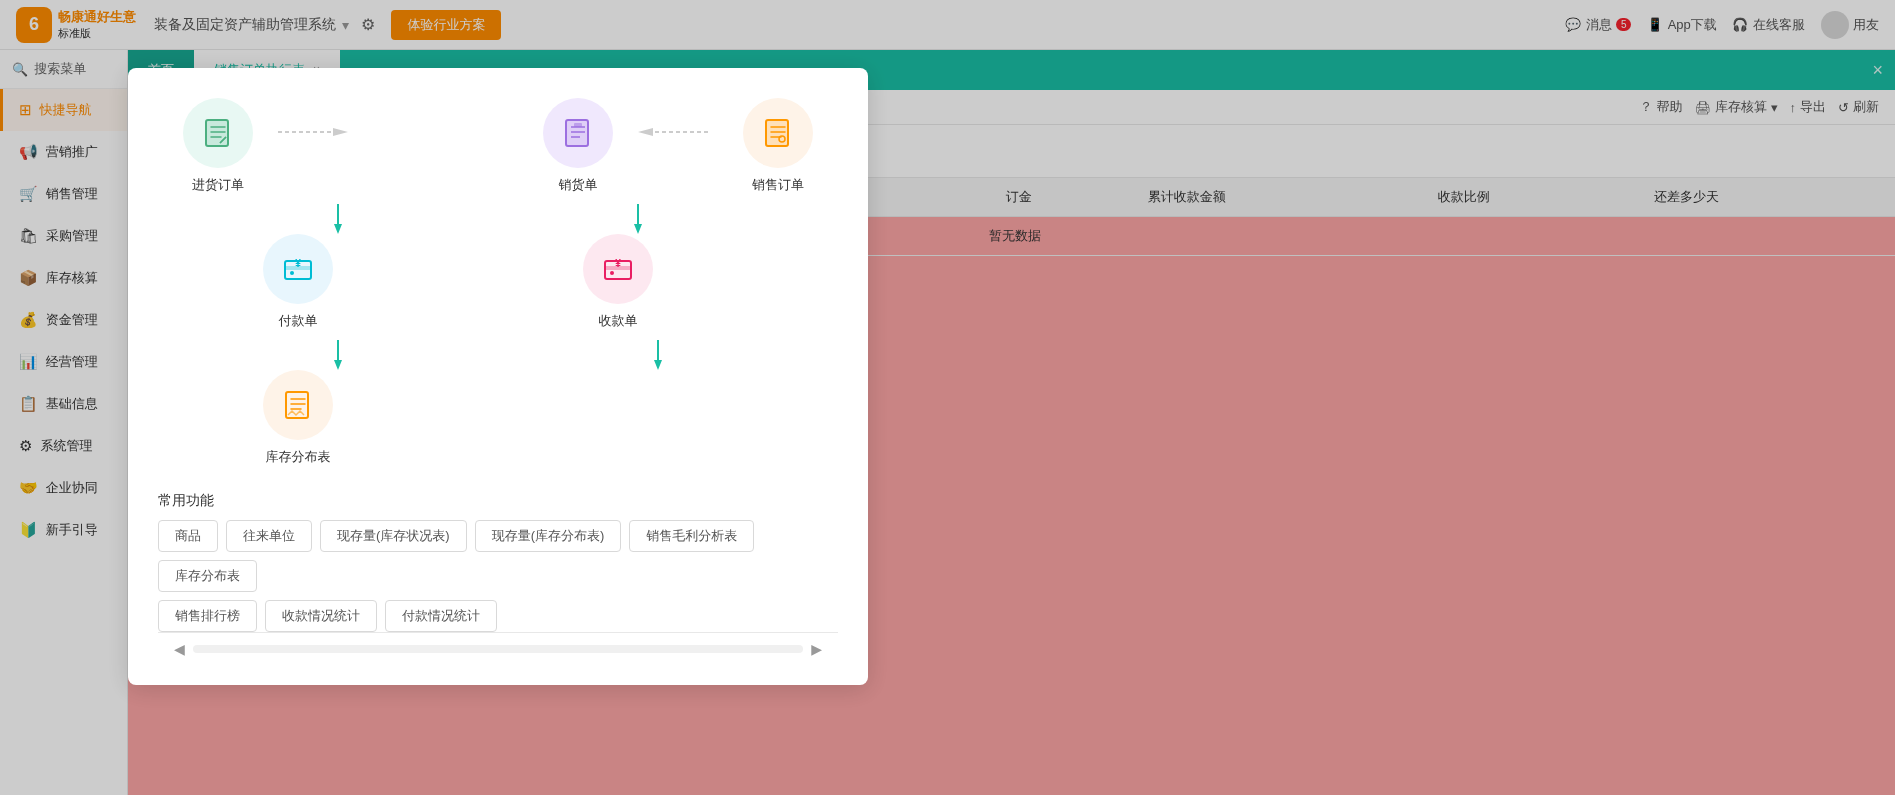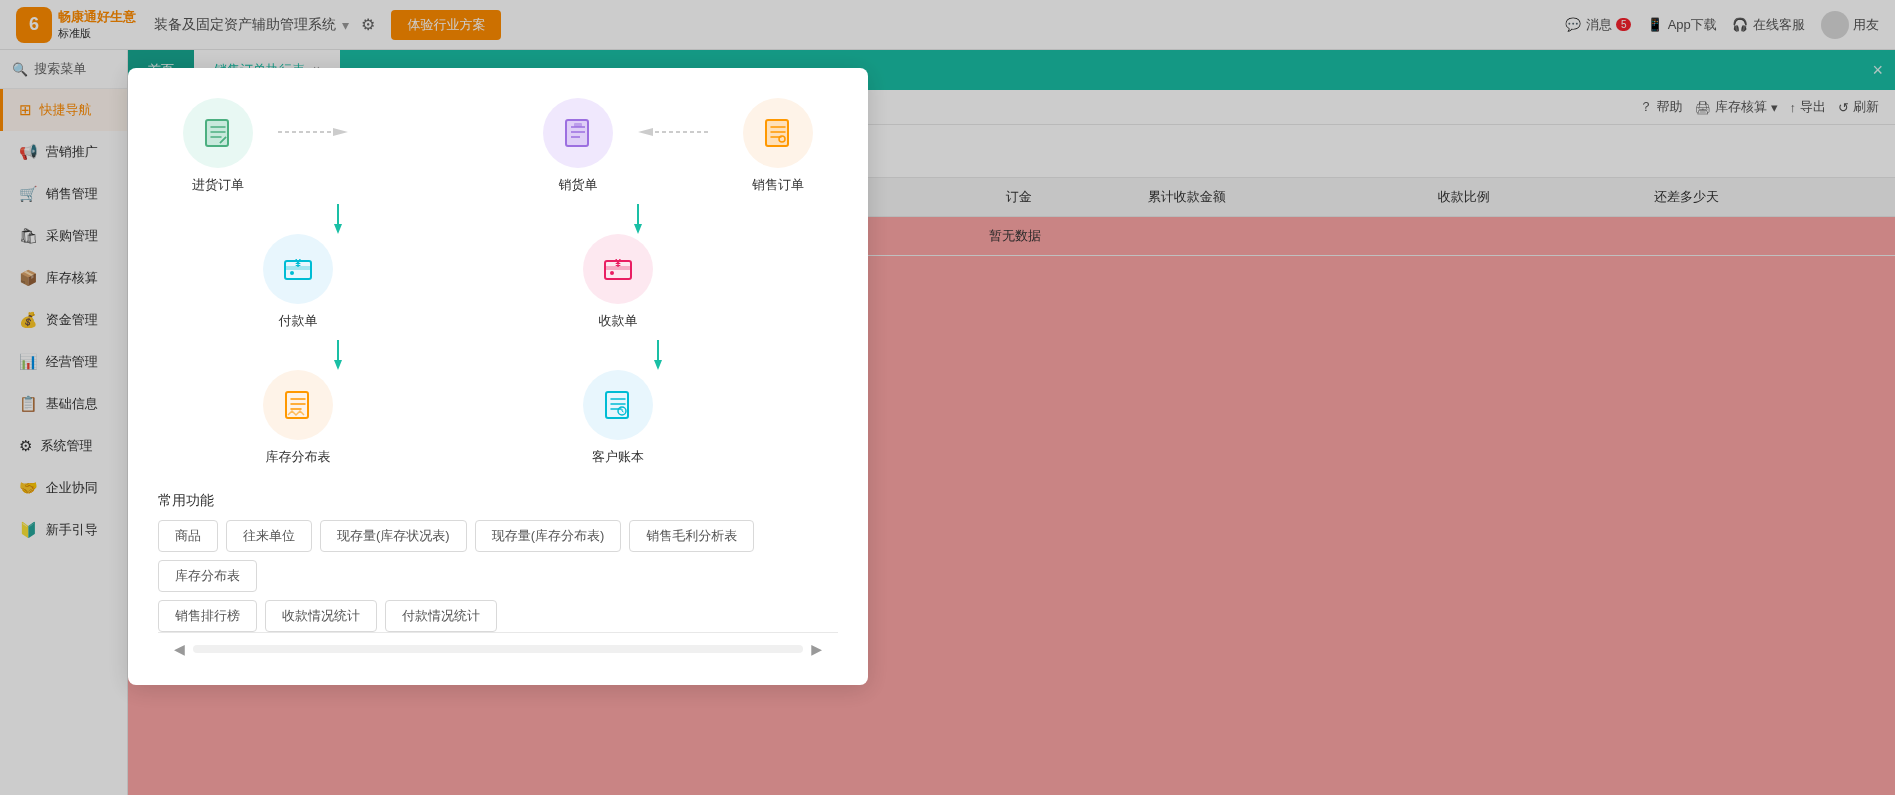--- a/index.html
+++ b/index.html
@@ -391,31 +391,20 @@
             <svg width="36" height="36" viewBox="0 0 36 36" fill="none">
               <rect x="6" y="5" width="22" height="26" rx="2" stroke="#ff9800" stroke-width="2" fill="none"></rect>
               <path d="M11 12h14M11 17h14M11 22h10" stroke="#ff9800" stroke-width="1.5" stroke-linecap="round"></path>
               <path d="M8 28l4-4 4 4 4-4 4 4" stroke="#ff9800" stroke-width="1.5" fill="none" opacity="0.6"></path>
             </svg>
           </div>
           <span class="flow-label">库存分布表</span>
         </div>
         <div style="min-width:200px;"></div>
 
-        <div class="flow-node">
-          <div class="flow-circle teal">
-            <svg width="36" height="36" viewBox="0 0 36 36" fill="none">
-              <rect x="6" y="5" width="22" height="26" rx="2" stroke="#00bcd4" stroke-width="2" fill="none"></rect>
-              <path d="M11 12h14M11 17h14M11 22h10" stroke="#00bcd4" stroke-width="1.5" stroke-linecap="round"></path>
-              <circle cx="22" cy="24" r="4" stroke="#00bcd4" stroke-width="1.5" fill="none"></circle>
-              <path d="M22 22v2l1.5 1" stroke="#00bcd4" stroke-width="1"></path>
-            </svg>
-          </div>
-          <span class="flow-label">客户账本</span>
-        </div>
       </div>
     </div>
 
     <div class="common-section">
       <div class="common-title">常用功能</div>
       <div class="common-buttons">
         <button class="common-btn">商品</button>
         <button class="common-btn">往来单位</button>
         <button class="common-btn">现存量(库存状况表)</button>
         <button class="common-btn">现存量(库存分布表)</button>

